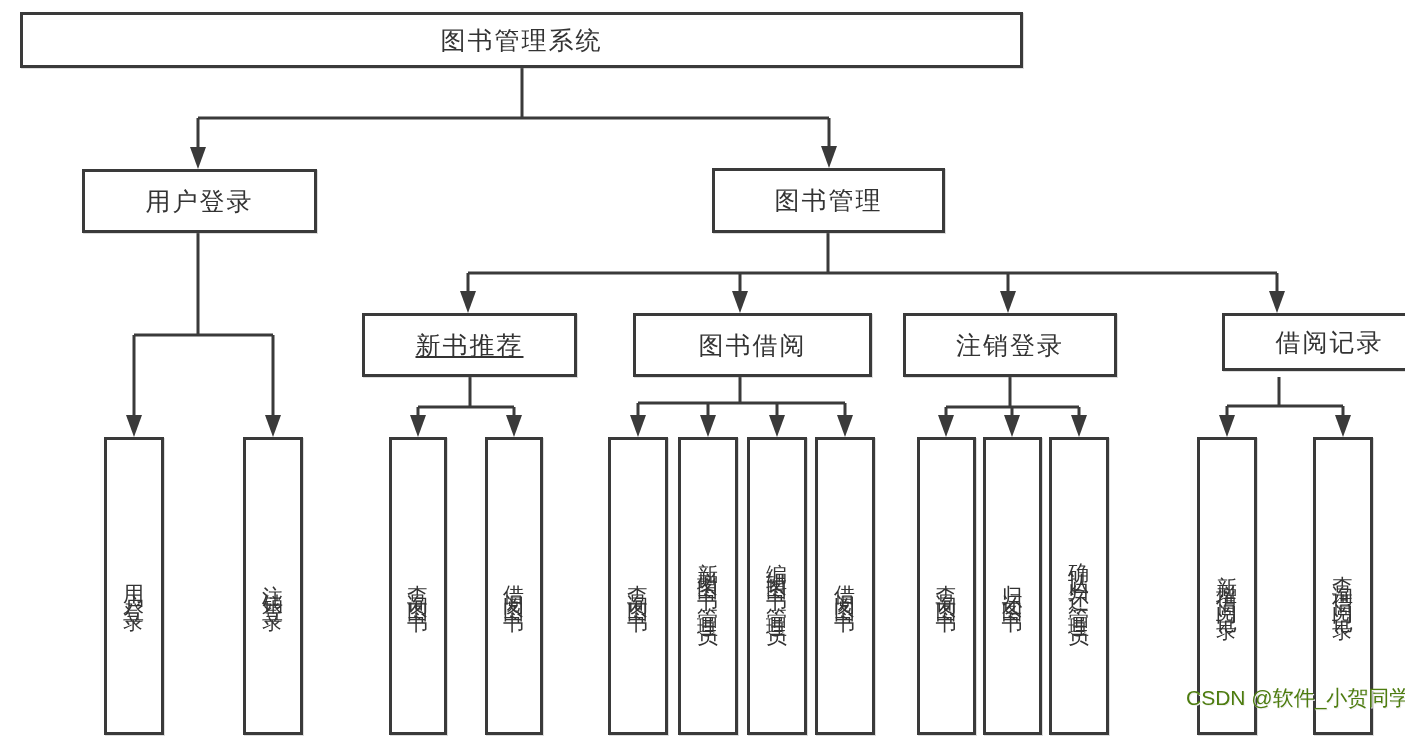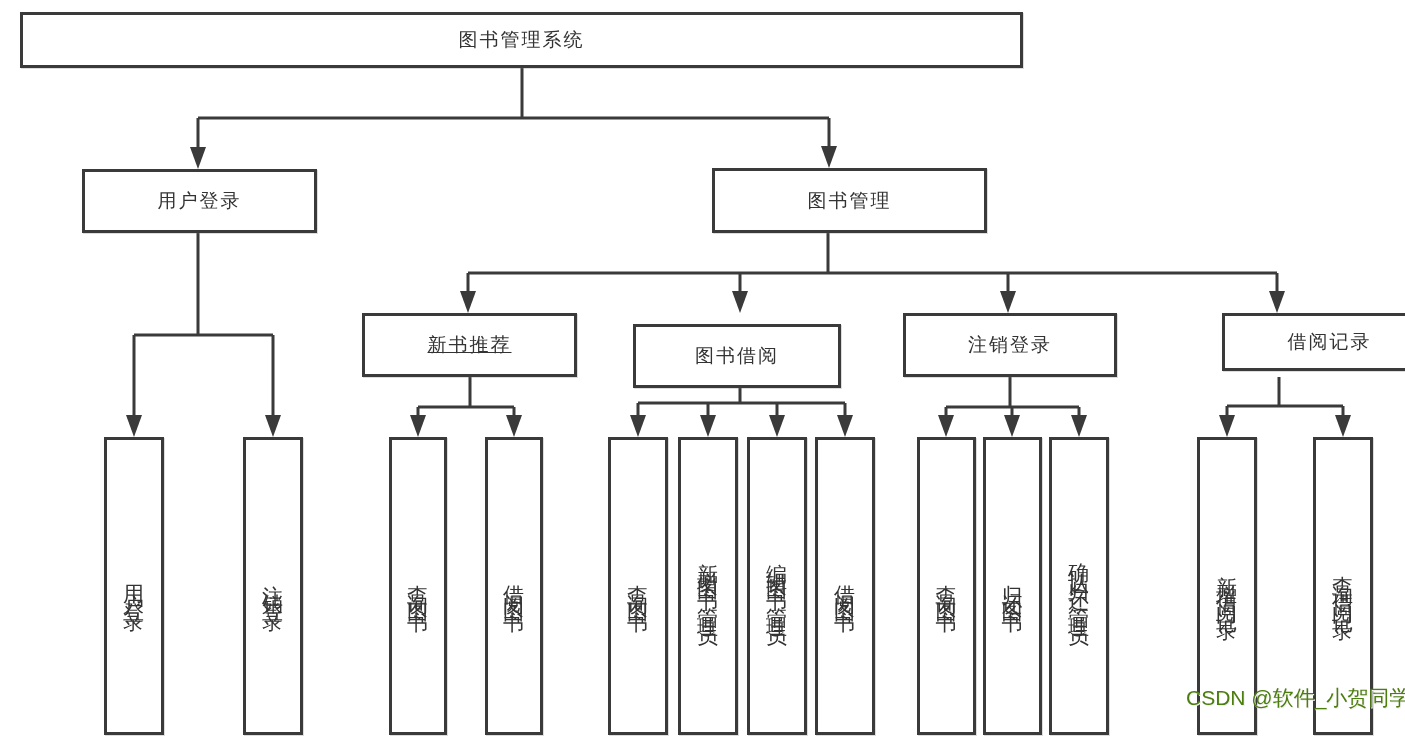--- a/index.html
+++ b/index.html
@@ -29,38 +29,38 @@
     box-sizing: border-box;
     border: 3px solid #3a3a3a;
     background: #ffffff;
     display: flex;
     align-items: center;
     justify-content: center;
     z-index: 2;
     box-shadow: 1px 1px 0 rgba(120,120,120,0.25);
   }
   .hlabel {
-    font-size: 19px;
+    font-size: 25px;
     letter-spacing: 2px;
     white-space: nowrap;
   }
   .vlabel {
     writing-mode: vertical-lr;
     text-orientation: mixed;
     font-size: 21px;
     line-height: 1;
     letter-spacing: 9px;
     white-space: nowrap;
   }
   
   .n-root        { left: 20px;   top: 12px;  width: 1003px; height: 56px; }
   .n-login       { left: 82px;   top: 169px; width: 235px;  height: 64px; }
-  .n-mgmt        { left: 712px;  top: 168px; width: 275px;  height: 65px; }
+  .n-mgmt        { left: 712px;  top: 168px; width: 233px;  height: 65px; }
   .n-sec0        { left: 362px;  top: 313px; width: 215px;  height: 64px; text-decoration: underline; }
-  .n-sec1        { left: 633px;  top: 324px; width: 208px;  height: 64px; }
+  .n-sec1        { left: 633px;  top: 313px; width: 239px;  height: 64px; }
   .n-sec2        { left: 903px;  top: 313px; width: 214px;  height: 64px; }
   .n-sec3        { left: 1222px; top: 313px; width: 215px;  height: 58px; }
   .leaf          { top: 437px; height: 298px; }
   .l-login0      { left: 104px;  width: 60px; }
   .l-login1      { left: 243px;  width: 60px; }
   .l-s0c0        { left: 389px;  width: 58px; }
   .l-s0c1        { left: 485px;  width: 58px; }
   .l-s1c0        { left: 608px;  width: 60px; }
   .l-s1c1        { left: 678px;  width: 60px; }
   .l-s1c2        { left: 747px;  width: 60px; }

